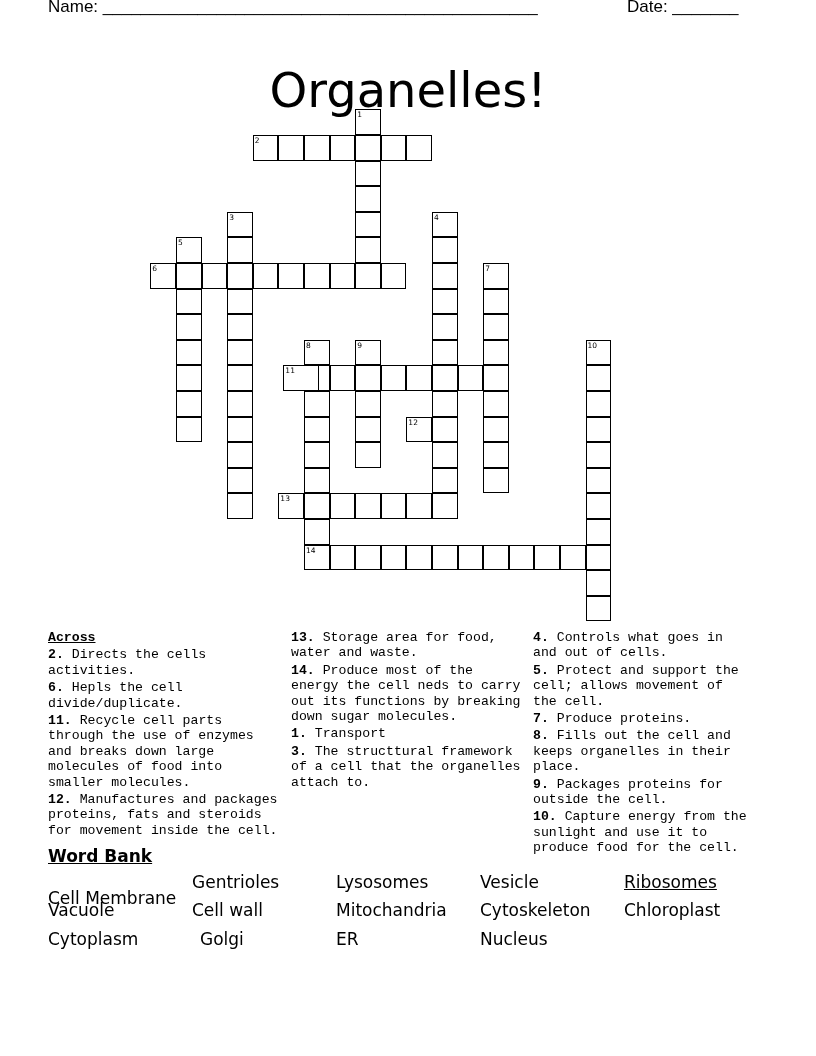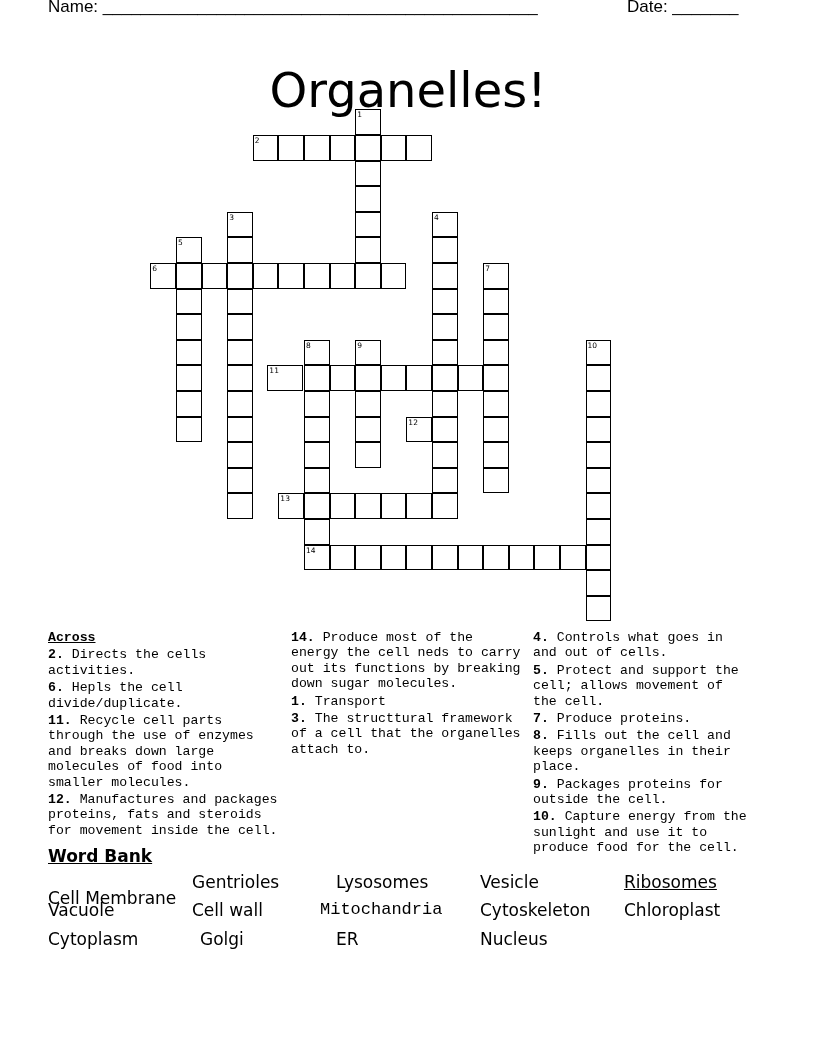--- a/index.html
+++ b/index.html
@@ -129,21 +129,21 @@
     <div class="cell" style="left: 586.2px; top: 366px;"></div>
     <div class="cell" style="left: 586.2px; top: 391.6px;"></div>
     <div class="cell" style="left: 586.2px; top: 417.2px;"></div>
     <div class="cell" style="left: 586.2px; top: 442.8px;"></div>
     <div class="cell" style="left: 586.2px; top: 468.4px;"></div>
     <div class="cell" style="left: 586.2px; top: 494px;"></div>
     <div class="cell" style="left: 586.2px; top: 519.6px;"></div>
     <div class="cell" style="left: 586.2px; top: 545.2px;"></div>
     <div class="cell" style="left: 586.2px; top: 570.8px;"></div>
     <div class="cell" style="left: 586.2px; top: 596.4px;"></div>
-    <div class="cell" style="left: 268px; top: 366px; padding-left: 34px;">
+    <div class="cell" style="left: 284px; top: 366px; padding-left: 34px;">
       <span class="num">11</span>
     </div>
     <div class="cell" style="left: 330.2px; top: 366px;"></div>
     <div class="cell" style="left: 381.4px; top: 366px;"></div>
     <div class="cell" style="left: 407px; top: 366px;"></div>
     <div class="cell" style="left: 458.2px; top: 366px;"></div>
     <div class="cell" style="left: 407px; top: 417.2px;">
       <span class="num">12</span>
     </div>
     <div class="cell" style="left: 279px; top: 494px;">
@@ -167,20 +167,21 @@
 
 <div class="clues clue-col" style="left:48px; width:232px;">
   <div class="clue-head">Across</div>
   <div class="clue"><b>2.</b> <span>Directs the cells activities.</span></div>
   <div class="clue"><b>6.</b> <span>Hepls the cell divide/duplicate.</span></div>
   <div class="clue"><b>11.</b> <span>Recycle cell parts through the use of enzymes and breaks down large molecules of food into smaller molecules.</span></div>
   <div class="clue"><b>12.</b> <span>Manufactures and packages proteins, fats and steroids for movement inside the cell.</span></div>
 </div>
 
 <div class="clues clue-col" style="left:291px; width:236px;">
+  <div class="clue"><b>13.</b> <span>Storage area for food, water and waste.</span></div>
   <div class="clue"><b>14.</b> <span>Produce most of the energy the cell neds to carry out its functions by breaking down sugar molecules.</span></div>
   <div class="clue"><b>1.</b> <span>Transport</span></div>
   <div class="clue"><b>3.</b> <span>The structtural framework of a cell that the organelles attach to.</span></div>
 </div>
 
 <div class="clues clue-col" style="left:533px; width:218px;">
   <div class="clue"><b>4.</b> <span>Controls what goes in and out of cells.</span></div>
   <div class="clue"><b>5.</b> <span>Protect and support the cell; allows movement of the cell.</span></div>
   <div class="clue"><b>7.</b> <span>Produce proteins.</span></div>
   <div class="clue"><b>8.</b> <span>Fills out the cell and keeps organelles in their place.</span></div>
@@ -190,20 +191,20 @@
 
 <div class="wordbank-title">Word Bank</div>
 <div class="wordbank">
   <span class="wb-item" style="left:0px;   top:16px;">Cell Membrane</span>
   <span class="wb-item" style="left:144px; top:0px;">Gentrioles</span>
   <span class="wb-item" style="left:288px; top:0px;">Lysosomes</span>
   <span class="wb-item" style="left:432px; top:0px;">Vesicle</span>
   <span class="wb-item" style="left:576px; top:0px;text-decoration:underline;">Ribosomes</span>
   <span class="wb-item" style="left:0px;   top:28px;">Vacuole</span>
   <span class="wb-item" style="left:144px; top:28px;">Cell wall</span>
-  <span class="wb-item" style="left:272px; top:28px;font-family:Liberation Mono, monospace;">Mitochandria</span>
+  <span class="wb-item" style="left:288px; top:28px;">Mitochandria</span>
   <span class="wb-item" style="left:432px; top:28px;">Cytoskeleton</span>
   <span class="wb-item" style="left:576px; top:28px;">Chloroplast</span>
   <span class="wb-item" style="left:0px;   top:57px;">Cytoplasm</span>
   <span class="wb-item" style="left:152px; top:57px;">Golgi</span>
   <span class="wb-item" style="left:288px; top:57px;">ER</span>
   <span class="wb-item" style="left:432px; top:57px;">Nucleus</span>
 </div>
 
 </body></html>

